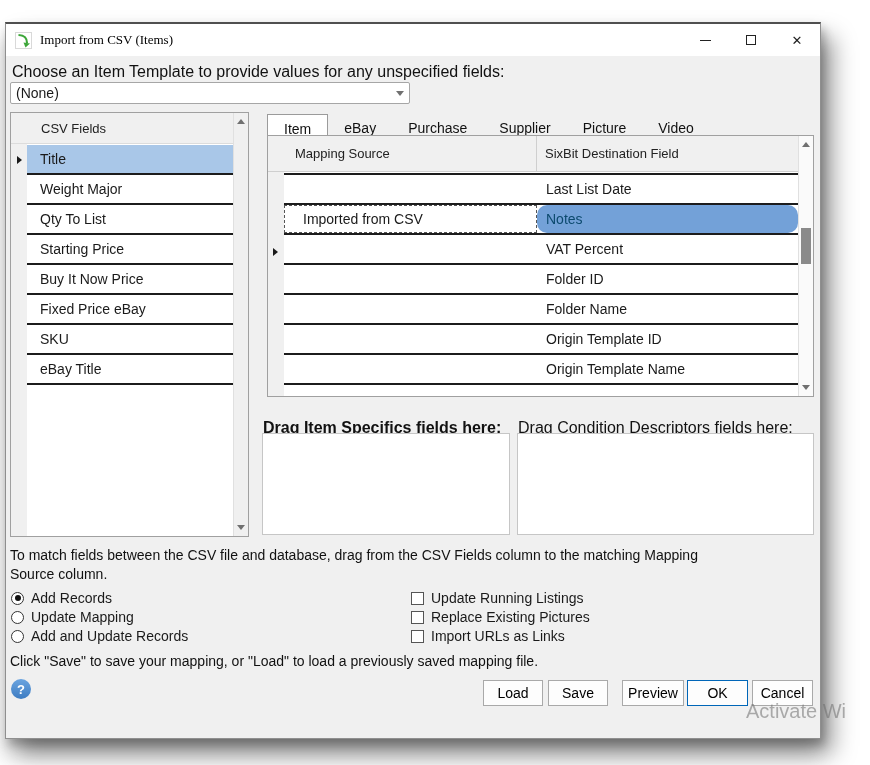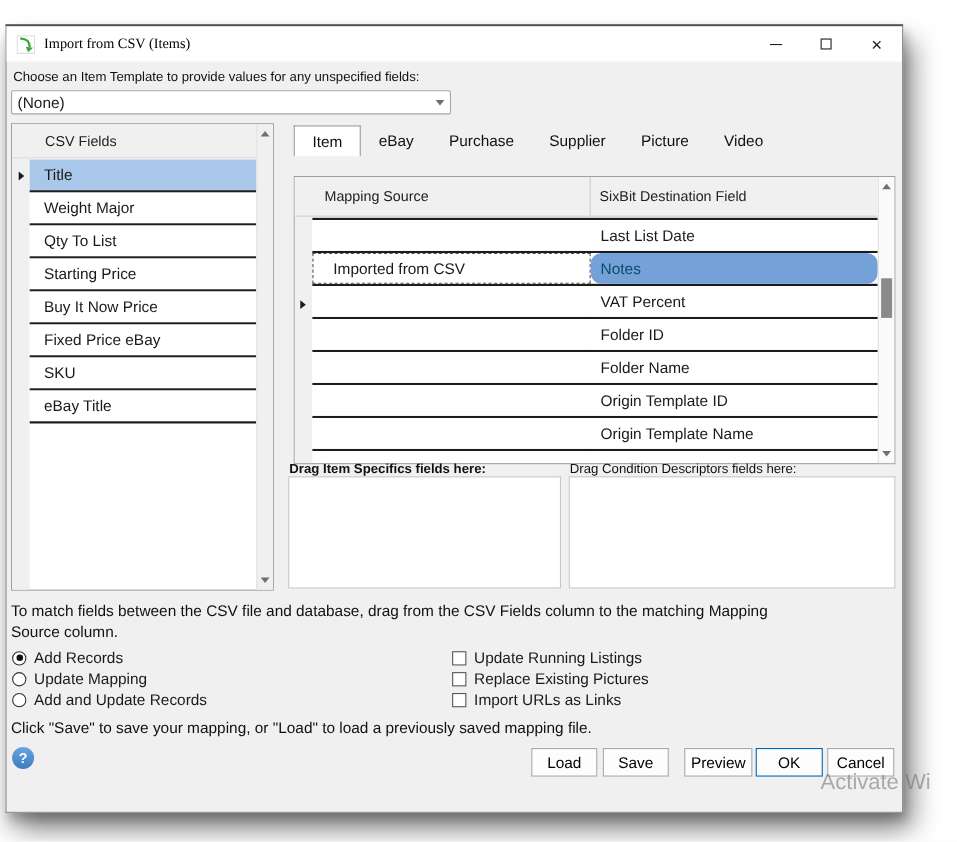--- a/index.html
+++ b/index.html
@@ -15,21 +15,21 @@
   .titlebar { position:absolute; left:0; top:0; right:0; height:32px; background:#ffffff;
               display:flex; align-items:center; }
   .titlebar .appicon { width:17px; height:17px; margin-left:9px; }
   .titlebar .title { font-size:13px; margin-left:8px; color:#000;font-family:Liberation Serif, serif; }
   .winbtns { margin-left:auto; display:flex; height:100%; }
   .winbtn { width:46px; height:100%; display:flex; align-items:center; justify-content:center; cursor:default; }
   .glyph-min { width:11px; height:0; border-top:1px solid #222; display:block; }
   .glyph-max { width:10px; height:10px; border:1px solid #222; display:block; }
   .glyph-close { font-size:13px; color:#222; line-height:1; }
 
-  .lbl { position:absolute; font-size:12px; color:#111; white-space:nowrap; }
+  .lbl { position:absolute; font-size:16px; color:#111; white-space:nowrap; }
 
   
   .combo { position:absolute; left:4px; top:58px; width:400px; height:22px; background:#fff;
            border:1px solid #a6a6a6; border-radius:2px; display:flex; align-items:center; }
   .combo .val { font-size:14px; padding-left:5px; flex:1; }
   .combo .drop { width:18px; display:flex; justify-content:center; }
   .tri-down { width:0; height:0; border-left:4px solid transparent; border-right:4px solid transparent; border-top:5px solid #707070; }
   .tri-up   { width:0; height:0; border-left:4px solid transparent; border-right:4px solid transparent; border-bottom:5px solid #707070; }
 
   
@@ -51,21 +51,21 @@
   .vscroll .up { position:absolute; top:6px; left:3px; }
   .vscroll .dn { position:absolute; bottom:6px; left:3px; }
   .vscroll .thumb { position:absolute; left:2px; width:10px; background:#8a8a8a; }
 
   
   .tabs { position:absolute; left:261px; top:90px; height:28px; display:flex; align-items:stretch; }
   .tab { font-size:14px; padding:0 16px; display:flex; align-items:center; color:#111; }
   .tab.active { background:#ffffff; border:1px solid #9b9b9b; border-bottom:none; }
 
   
-  .grid { position:absolute; left:261px; top:136px; width:547px; height:262px; background:#ffffff;
+  .grid { position:absolute; left:261px; top:111px; width:547px; height:262px; background:#ffffff;
           border:1px solid #a0a0a0; }
   .grid .gutterstrip { position:absolute; left:0; top:0; bottom:0; width:16px; background:#f0f0f0; }
   .grid .ghdr { position:absolute; left:0; top:0; right:15px; height:36px; background:#f0f0f0;
                 border-bottom:1px solid #cfcfcf; display:flex; font-size:13px; color:#222; }
   .grid .ghdr .h1 { width:269px; display:flex; align-items:center; padding-left:27px; border-right:1px solid #cfcfcf; }
   .grid .ghdr .h2 { flex:1; display:flex; align-items:center; padding-left:8px; }
   .grows { position:absolute; left:0; top:37px; right:0; }
   .grow { display:flex; height:30px; margin-left:16px; margin-right:15px; border-bottom:2px solid #1c1c1c; position:relative; }
   .grow.first { border-top:2px solid #1c1c1c; height:32px; }
   .gsrc { width:253px; display:flex; align-items:center; padding-left:18px; font-size:14px; background:#fff; }

